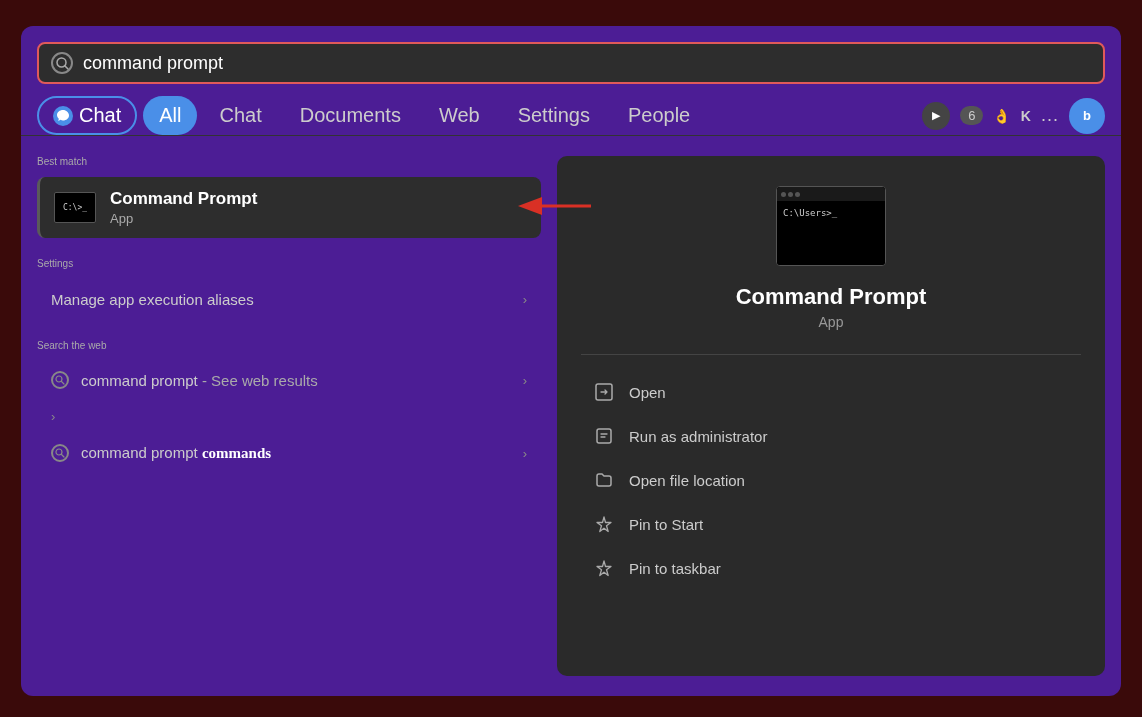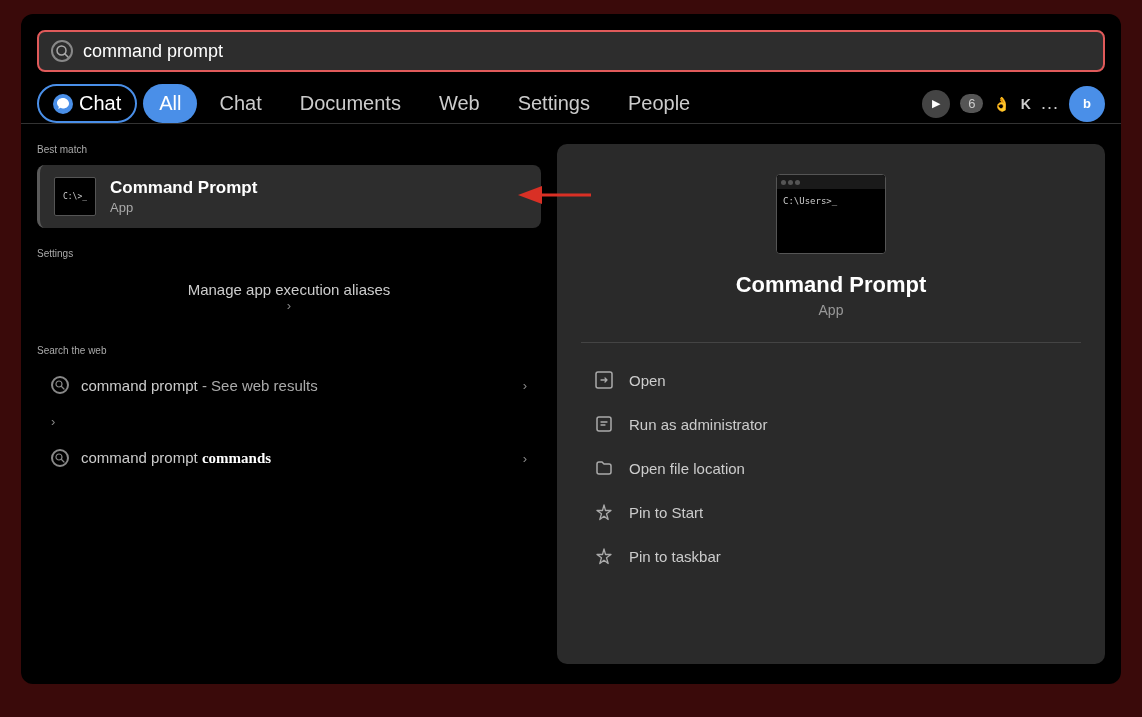--- a/index.html
+++ b/index.html
@@ -9,22 +9,22 @@
       background: #3a0a0a;
       font-family: 'Segoe UI', Arial, sans-serif;
       overflow: hidden;
       display: flex;
       align-items: flex-start;
       justify-content: center;
     }
 
     .search-panel {
       width: 1100px;
-      margin-top: 14px;
-      background: #000000;
+      margin-top: 26px;
+      background: #4c1d95;
       border-radius: 12px;
       overflow: hidden;
     }
 
     
     .search-bar {
       display: flex;
       align-items: center;
       margin: 16px 16px 0 16px;
       background: #2d2d2d;
@@ -178,21 +178,21 @@
       border-radius: 8px;
       padding: 12px 14px;
       cursor: pointer;
       margin-bottom: 20px;
       border-left: 3px solid #5a5a5a;
       position: relative;
     }
 
     .cmd-icon {
       width: 42px;
-      height: 39px;
+      height: 31px;
       background: #000;
       border-radius: 2px;
       display: flex;
       align-items: center;
       justify-content: center;
       flex-shrink: 0;
       font-size: 11px;
       color: #fff;
       font-family: monospace;
       border: 1px solid #555;
@@ -217,21 +217,20 @@
 
     .settings-item {
       display: flex;
       align-items: center;
       justify-content: space-between;
       padding: 12px 14px;
       border-radius: 6px;
       cursor: pointer;
       color: #ccc;
       font-size: 15px;
-      flex-direction: column;
     }
 
     .chevron { font-size: 13px; color: #888; }
 
     
     .web-section { }
 
     .web-item {
       display: flex;
       align-items: center;

